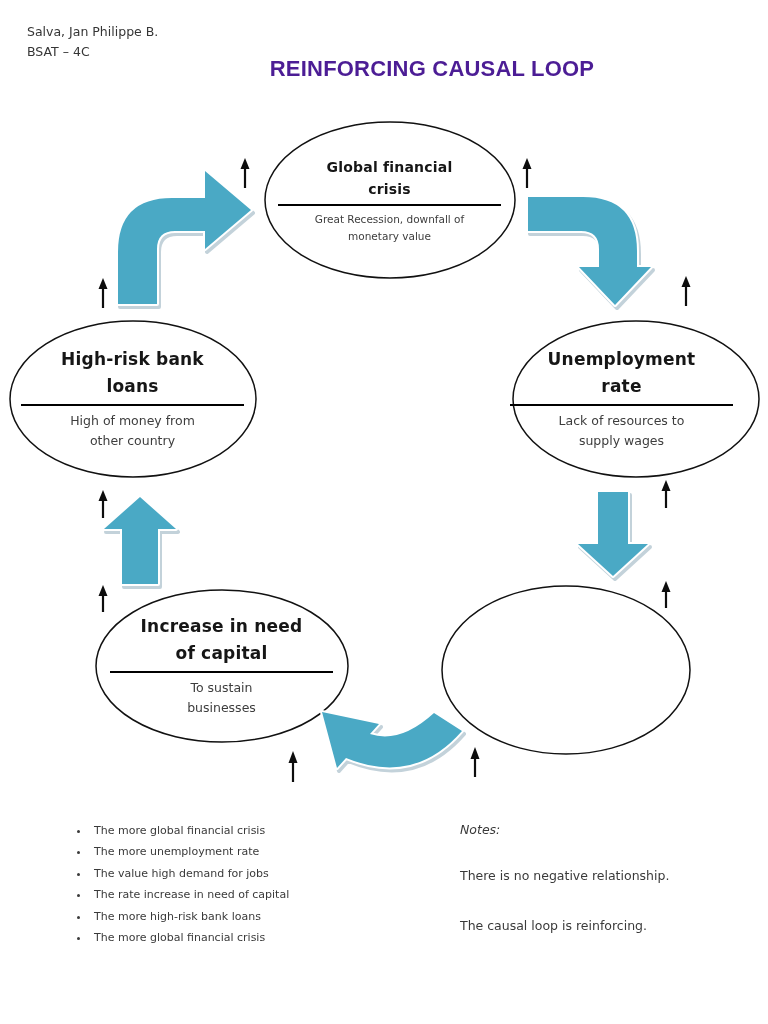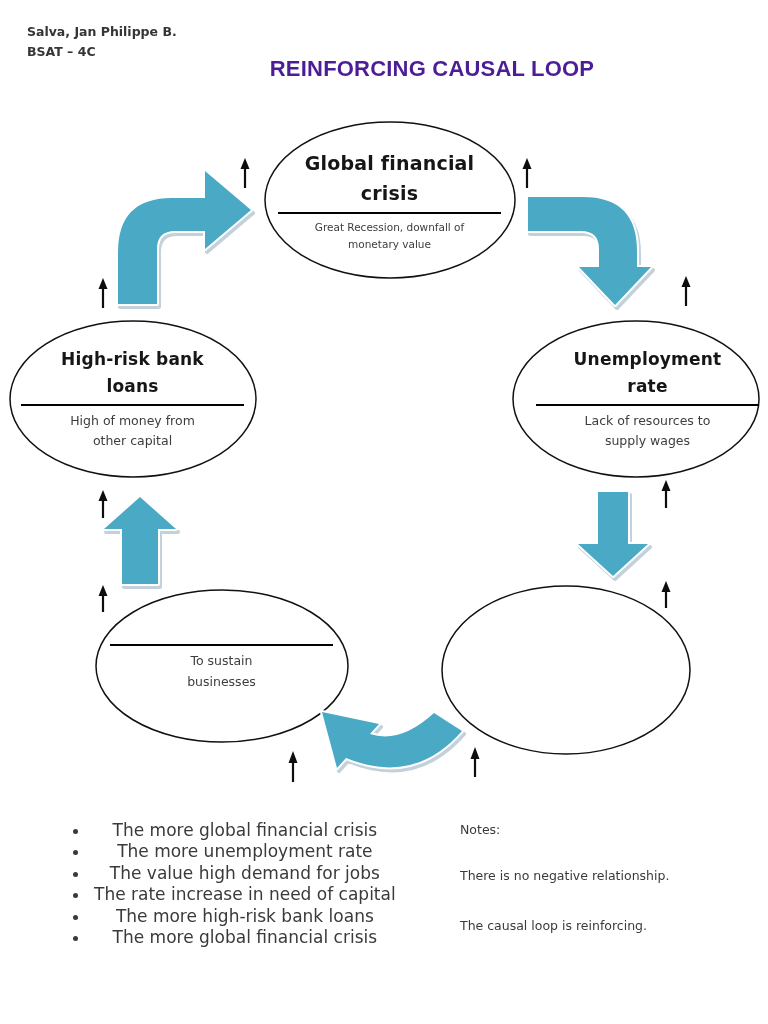--- a/index.html
+++ b/index.html
@@ -3,21 +3,20 @@
 <meta charset="utf-8">
 <style>
   html,body{margin:0;padding:0;background:#ffffff;}
   .page{
     position:relative;width:768px;height:1024px;background:#ffffff;
     font-family:"DejaVu Sans",sans-serif;overflow:hidden;
   }
   .author{
     position:absolute;left:27px;top:22px;font-size:12.5px;line-height:1.6;
     color:#353535;
-    font-weight:bold;
   }
   .doc-title{
     position:absolute;left:0;top:56px;width:768px;margin:0;text-align:center;
     font-family:"Liberation Sans","DejaVu Sans",sans-serif;
     font-size:22px;font-weight:700;color:#4c1d95;letter-spacing:0.2px;padding-left:48px;
   }
   .diagram{position:absolute;left:0;top:0;width:768px;height:1024px;}
   .diagram ellipse{fill:#ffffff;stroke:#111111;stroke-width:1.5;}
   .flow path{
     stroke:#ffffff;stroke-width:4;stroke-linejoin:round;paint-order:stroke;
@@ -26,29 +25,29 @@
   .tick line{stroke:#0d0d0d;stroke-width:2.2;}
   .tick polygon{fill:#0d0d0d;}
   .node{
     position:absolute;width:223px;height:170px;
     display:flex;flex-direction:column;align-items:center;justify-content:center;
     text-align:center;
   }
   .node-title{font-size:17px;font-weight:600;color:#161616;line-height:1.58;letter-spacing:0.2px;}
   .node-divider{width:100%;border-top:2.5px solid #000;margin:4px 0 5px 0;}
   .node-sub{font-size:12.5px;color:#3d3d3d;line-height:1.62;}
-  .node--compact .node-title{font-size:19px;}
+  .node--compact .node-title{font-size:14px;}
   .node--compact .node-sub{font-size:10.5px;line-height:1.6;}
   .bullets{
     position:absolute;left:62px;top:820px;margin:0;padding:0 0 0 28px;
-    font-size:17px;color:#3a3a3a;text-align:center;
+    font-size:11px;color:#3a3a3a;
   }
   .bullets li{line-height:21.4px;padding-left:4px;}
   .notes{position:absolute;left:460px;top:822px;font-size:12.5px;color:#3a3a3a;}
-  .notes-label{margin-bottom:19px;}
+  .notes-label{margin-bottom:19px;font-style:italic;}
   .notes-line{line-height:20.5px;margin-top:29px;}
 </style>
 </head>
 <body>
 
 <div class="page">
 
   <div class="author">
     <div>Salva, Jan Philippe B.</div>
     <div>BSAT – 4C</div>
@@ -123,45 +122,49 @@
       <div>Global financial</div>
       <div>crisis</div>
     </div>
     <div class="node-divider"></div>
     <div class="node-sub">
       <div>Great Recession, downfall of</div>
       <div>monetary value</div>
     </div>
   </div>
 
-  <div class="node" style="left:536px;top:314px;">
+  <div class="node" style="left:510px;top:314px;">
     <div class="node-title">
       <div>Unemployment</div>
       <div>rate</div>
     </div>
     <div class="node-divider"></div>
     <div class="node-sub">
       <div>Lack of resources to</div>
       <div>supply wages</div>
     </div>
   </div>
 
   <div class="node" style="left:21px;top:314px;">
     <div class="node-title">
       <div>High-risk bank</div>
       <div>loans</div>
     </div>
     <div class="node-divider"></div>
     <div class="node-sub">
       <div>High of money from</div>
-      <div>other capital</div>
+      <div>other country</div>
     </div>
   </div>
 
   <div class="node" style="left:110px;top:581px;">
+    <div class="node-title">
+      <div>Increase in need</div>
+      <div>of capital</div>
+    </div>
     <div class="node-divider"></div>
     <div class="node-sub">
       <div>To sustain</div>
       <div>businesses</div>
     </div>
   </div>
 
 
   <ul class="bullets">
     <li>The more global financial crisis</li>

